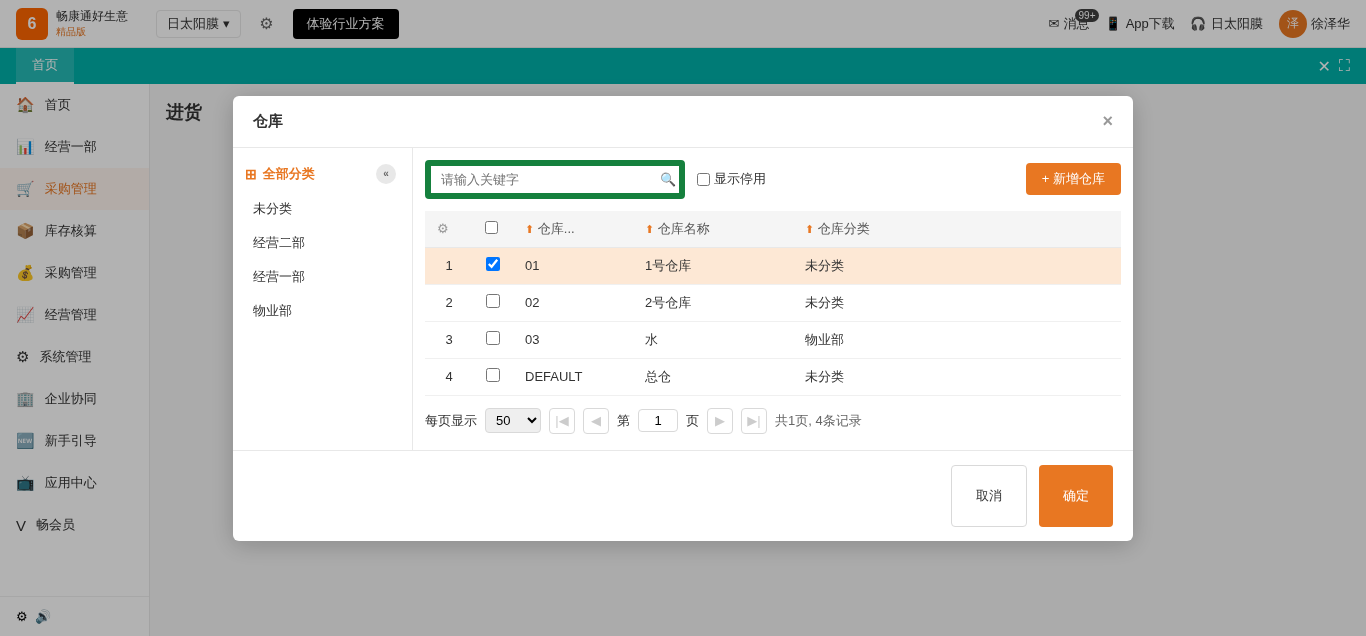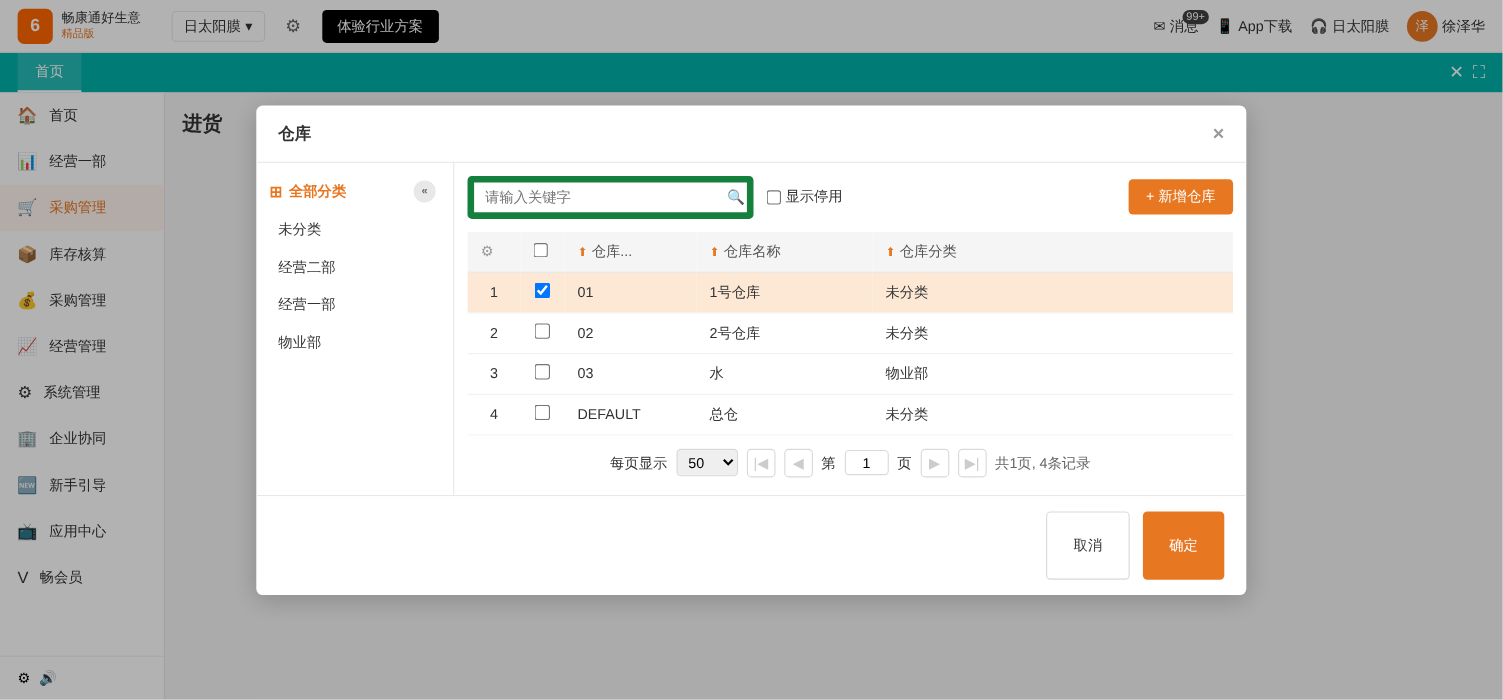--- a/index.html
+++ b/index.html
@@ -119,21 +119,21 @@
     .col-num { width: 48px; text-align: center; }
     .col-check { width: 40px; text-align: center; }
     .col-code { width: 120px; }
     .col-name { width: 160px; }
     .col-category { flex: 1; }
     .row-check { width: 14px; height: 14px; }
     .sort-icon { color: #e87722; font-size: 11px; }
 
     
     .pagination-bar {
-      display: flex; align-items: center; justify-content: center;
+      display: flex; align-items: center; 
       gap: 8px; padding: 12px 0 4px; font-size: 13px; color: #333;
     }
     .page-size-select {
       border: 1px solid #d9d9d9; border-radius: 4px; padding: 3px 6px;
       font-size: 13px; outline: none;
     }
     .page-btn {
       width: 26px; height: 26px; border: 1px solid #d9d9d9; border-radius: 4px;
       background: #fff; cursor: pointer; display: flex; align-items: center;
       justify-content: center; font-size: 13px; color: #666;

